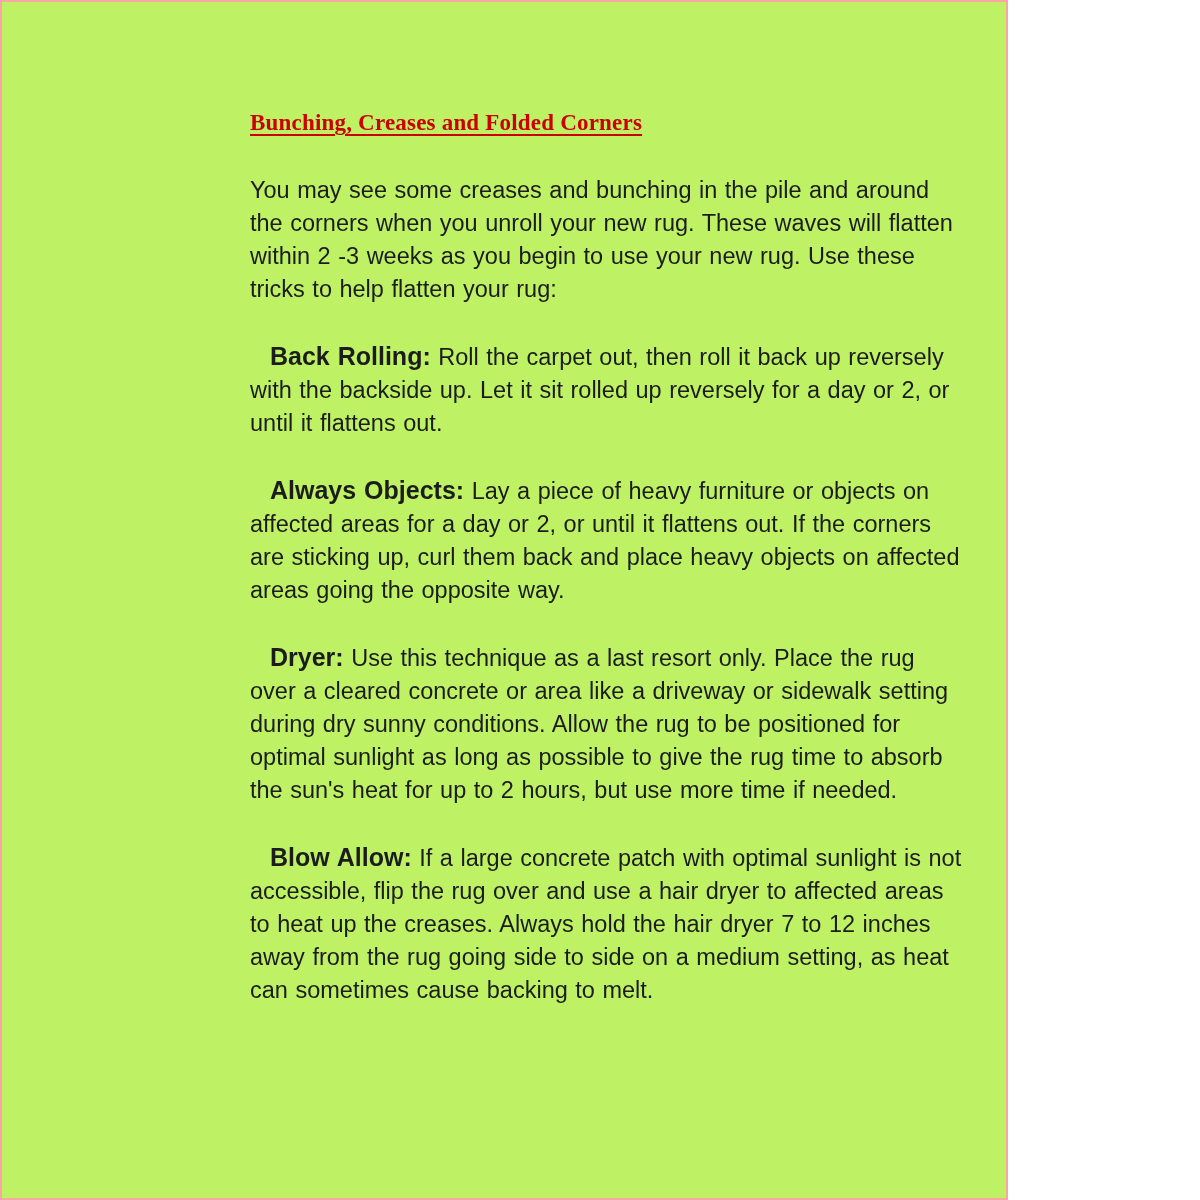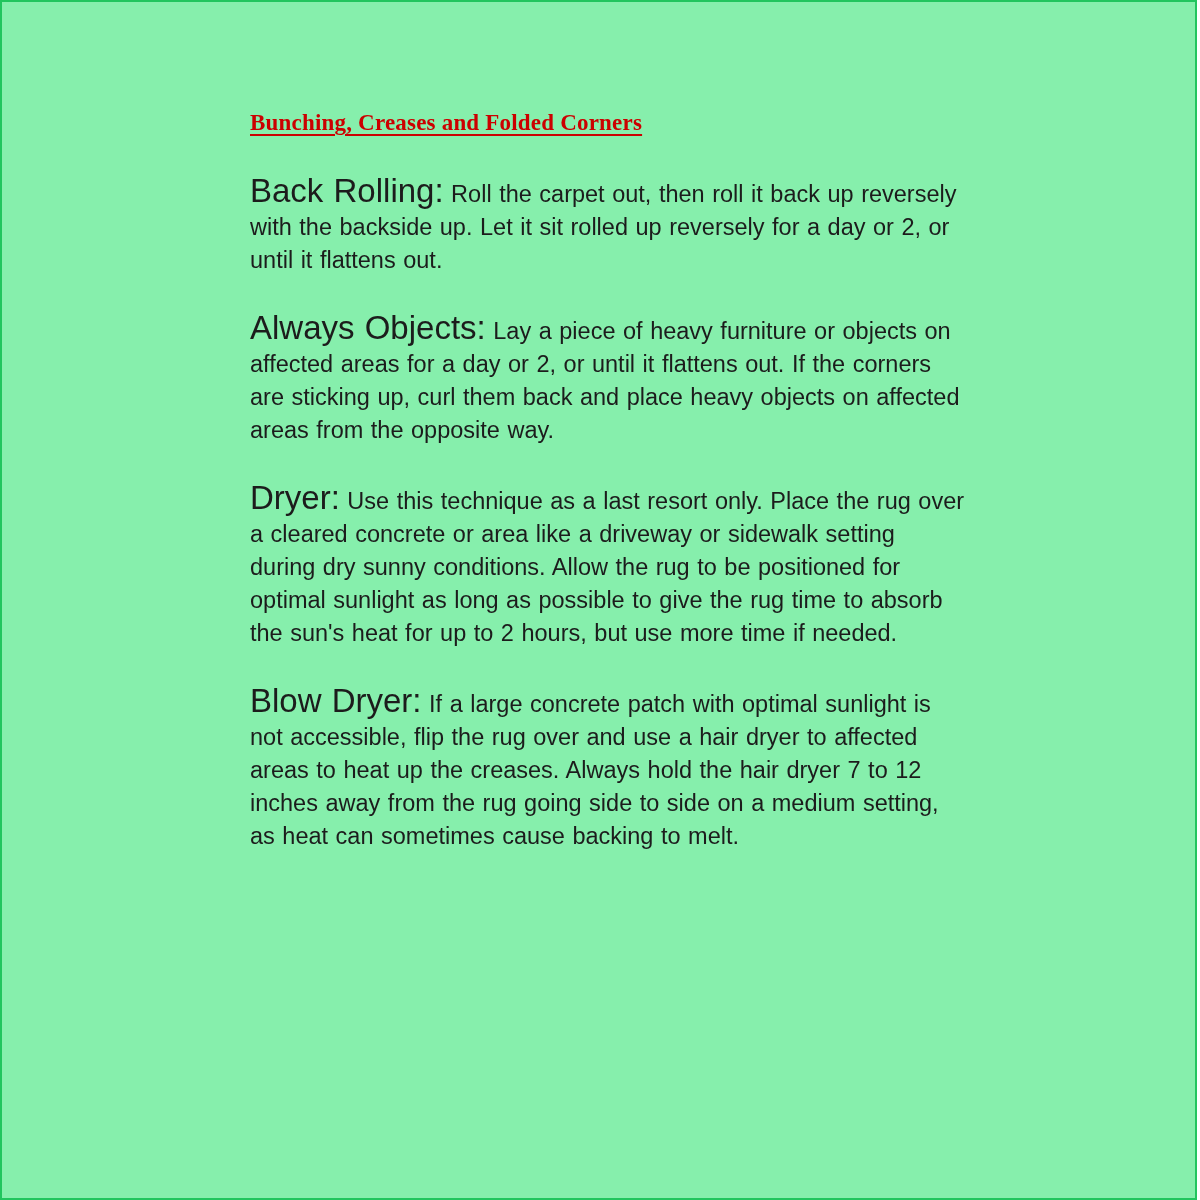--- a/index.html
+++ b/index.html
@@ -2,25 +2,25 @@
 <html style="--heading-color: #cc0000; --body-color: #1c1c1c;"><head>
 <meta charset="utf-8">
 <style>
   html, body {
     margin: 0;
     padding: 0;
     background: #ffffff;
   }
   .page {
     position: relative;
-    width: 1197px;
+    width: 1008px;
     height: 1200px;
-    background: #86efac;
+    background: #bef264;
     box-sizing: border-box;
-    border: 2px solid #22c55e;
+    border: 2px solid #fca5a5;
     overflow: hidden;
     font-family: "Liberation Sans", sans-serif;
   }
   .content {
     position: absolute;
     left: 248px;
     top: 108px;
     width: 715px;
   }
   .doc-heading {
@@ -35,35 +35,37 @@
     letter-spacing: 0.2px;
   }
   .para {
     font-size: 23.5px;
     line-height: 33px;
     color: var(--body-color, #1c1c1c);
     margin: 0 0 34px 0;
     word-spacing: 1px;
   }
   .para .lead {
-    font-weight: normal;
-    font-size: 33px;
+    font-weight: bold;
+    font-size: 25px;
+    margin-left: 20px;
   }
 </style>
 </head>
 <body>
 
 <div class="page">
   <div class="content">
 
     <h1 class="doc-heading">Bunching, Creases and Folded Corners</h1>
 
+    <p class="para">You may see some creases and bunching in the pile and around the corners when you unroll your new rug. These waves will flatten within 2 -3 weeks as you begin to use your new rug. Use these tricks to help flatten your rug:</p>
 
     <p class="para"><span class="lead">Back Rolling:</span><span> Roll the carpet out, then roll it back up reversely with the backside up. Let it sit rolled up reversely for a day or 2, or until it flattens out.</span></p>
 
-    <p class="para"><span class="lead">Always Objects:</span><span> Lay a piece of heavy furniture or objects on affected areas for a day or 2, or until it flattens out. If the corners are sticking up, curl them back and place heavy objects on affected areas from the opposite way.</span></p>
+    <p class="para"><span class="lead">Always Objects:</span><span> Lay a piece of heavy furniture or objects on affected areas for a day or 2, or until it flattens out. If the corners are sticking up, curl them back and place heavy objects on affected areas going the opposite way.</span></p>
 
     <p class="para"><span class="lead">Dryer:</span><span> Use this technique as a last resort only. Place the rug over a cleared concrete or area like a driveway or sidewalk setting during dry sunny conditions. Allow the rug to be positioned for optimal sunlight as long as possible to give the rug time to absorb the sun's heat for up to 2 hours, but use more time if needed.</span></p>
 
-    <p class="para"><span class="lead">Blow Dryer:</span><span> If a large concrete patch with optimal sunlight is not accessible, flip the rug over and use a hair dryer to affected areas to heat up the creases. Always hold the hair dryer 7 to 12 inches away from the rug going side to side on a medium setting, as heat can sometimes cause backing to melt.</span></p>
+    <p class="para"><span class="lead">Blow Allow:</span><span> If a large concrete patch with optimal sunlight is not accessible, flip the rug over and use a hair dryer to affected areas to heat up the creases. Always hold the hair dryer 7 to 12 inches away from the rug going side to side on a medium setting, as heat can sometimes cause backing to melt.</span></p>
 
   </div>
 </div>
 
 </body></html>

